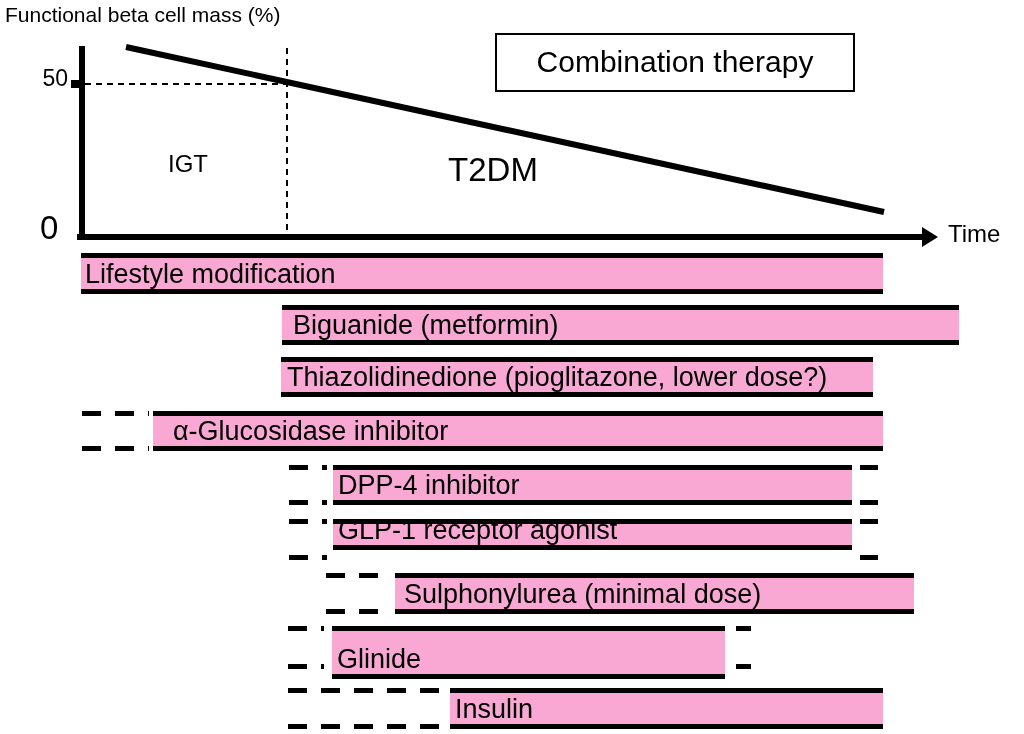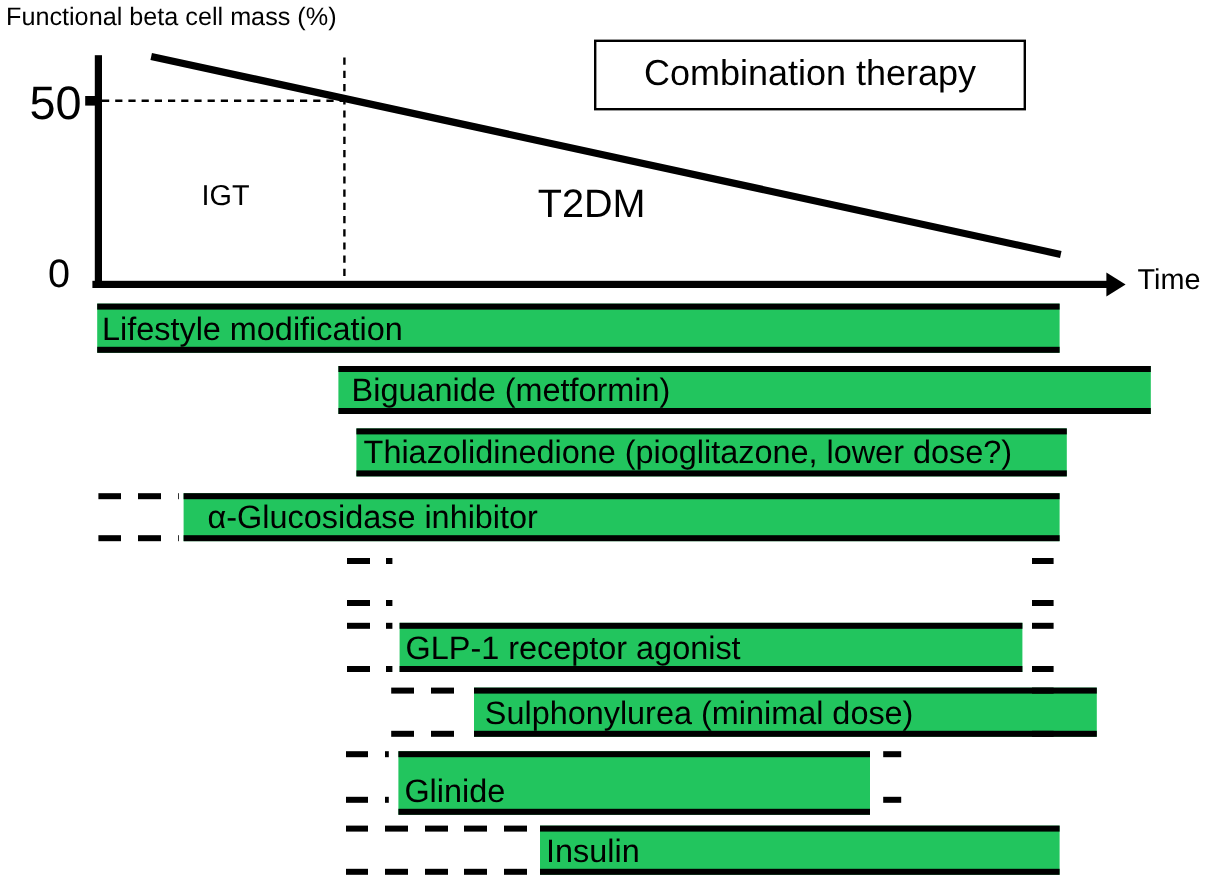--- a/index.html
+++ b/index.html
@@ -20,39 +20,39 @@
   }
   .tick50 { position:absolute; left:71px; top:80px; width:13px; height:8px; background:#000; }
   .callout {
     position:absolute; left:495px; top:33px; width:360px; height:59px;
     border:2px solid #000; box-sizing:border-box; text-align:center;
     font-size:30px; line-height:54px;
   }
 
   
   .bar {
-    position:absolute; background:#22c55e;
+    position:absolute; background:#f9a8d4;
     border-top:5px solid #000; border-bottom:5px solid #000;
     box-sizing:border-box; overflow:visible;
   }
   .bar-label { position:absolute; bottom:1px; font-size:27px; line-height:1; white-space:nowrap; }
   .ldash, .rdash { position:absolute; }
   .dl { position:absolute; left:0; right:0; height:5px; }
   .dl.t { top:0; } .dl.b { bottom:0; }
   .ldash .dl { background:repeating-linear-gradient(90deg,#000 0 19px,rgba(0,0,0,0) 19px 33px); }
   .rdash .dl { background:#000; }
 </style>
 </head>
 <body>
 
 <div class="fig">
 
   <div class="txt" style="left:5px; top:4px; font-size:21px;">Functional beta cell mass (%)</div>
 
-  <div class="txt" style="left:20px; top:67px; width:48px; text-align:right; font-size:39px;">50</div>
+  <div class="txt" style="left:20px; top:67px; width:48px; text-align:right; font-size:23px;">50</div>
   <div class="txt" style="left:40px; top:211px; font-size:33px;">0</div>
 
   <div class="yaxis"></div>
   <div class="xaxis"></div>
   <div class="arrowhead"></div>
   <div class="tick50"></div>
 
   <div class="txt" style="left:948px; top:222px; font-size:24px;">Time</div>
 
   <svg class="abs" style="left:0; top:0;" width="1024" height="250">
@@ -69,46 +69,49 @@
   </div>
 
   <div class="bar" style="left:81px; top:253px; width:802px; height:41px;">
     <span class="bar-label" style="left:4px;">Lifestyle modification</span>
   </div>
 
   <div class="bar" style="left:282px; top:305px; width:677px; height:40px;">
     <span class="bar-label" style="left:11px;">Biguanide (metformin)</span>
   </div>
 
-  <div class="bar" style="left:297px; top:357px; width:592px; height:40px;">
+  <div class="bar" style="left:281px; top:357px; width:592px; height:40px;">
     <span class="bar-label" style="left:6px;">Thiazolidinedione (pioglitazone, lower dose?)</span>
   </div>
 
   <div class="ldash" style="left:82px; top:411px; width:67px; height:40px;">
     <div class="dl t"></div>
       <div class="dl b"></div>
   </div>
   <div class="bar" style="left:153px; top:411px; width:730px; height:40px;">
     <span class="bar-label" style="left:20px;">α-Glucosidase inhibitor</span>
   </div>
 
   <div class="ldash" style="left:289px; top:465px; width:38px; height:40px;">
     <div class="dl t"></div>
       <div class="dl b"></div>
   </div>
+  <div class="bar" style="left:333px; top:465px; width:519px; height:40px;">
+    <span class="bar-label" style="left:5px;">DPP-4 inhibitor</span>
+  </div>
   <div class="rdash" style="left:860px; top:465px; width:18px; height:40px;">
     <div class="dl t"></div>
       <div class="dl b"></div>
   </div>
 
   <div class="ldash" style="left:289px; top:519px; width:38px; height:41px;">
     <div class="dl t"></div>
       <div class="dl b"></div>
   </div>
-  <div class="bar" style="left:333px; top:519px; width:519px; height:41px;padding-left:19px;">
+  <div class="bar" style="left:333px; top:519px; width:519px; height:31px;padding-left:19px;">
     <span class="bar-label" style="left:5px;">GLP-1 receptor agonist</span>
   </div>
   <div class="rdash" style="left:860px; top:519px; width:18px; height:41px;">
     <div class="dl t"></div>
       <div class="dl b"></div>
   </div>
 
   <div class="ldash" style="left:326px; top:573px; width:61px; height:41px;">
     <div class="dl t"></div>
       <div class="dl b"></div>

